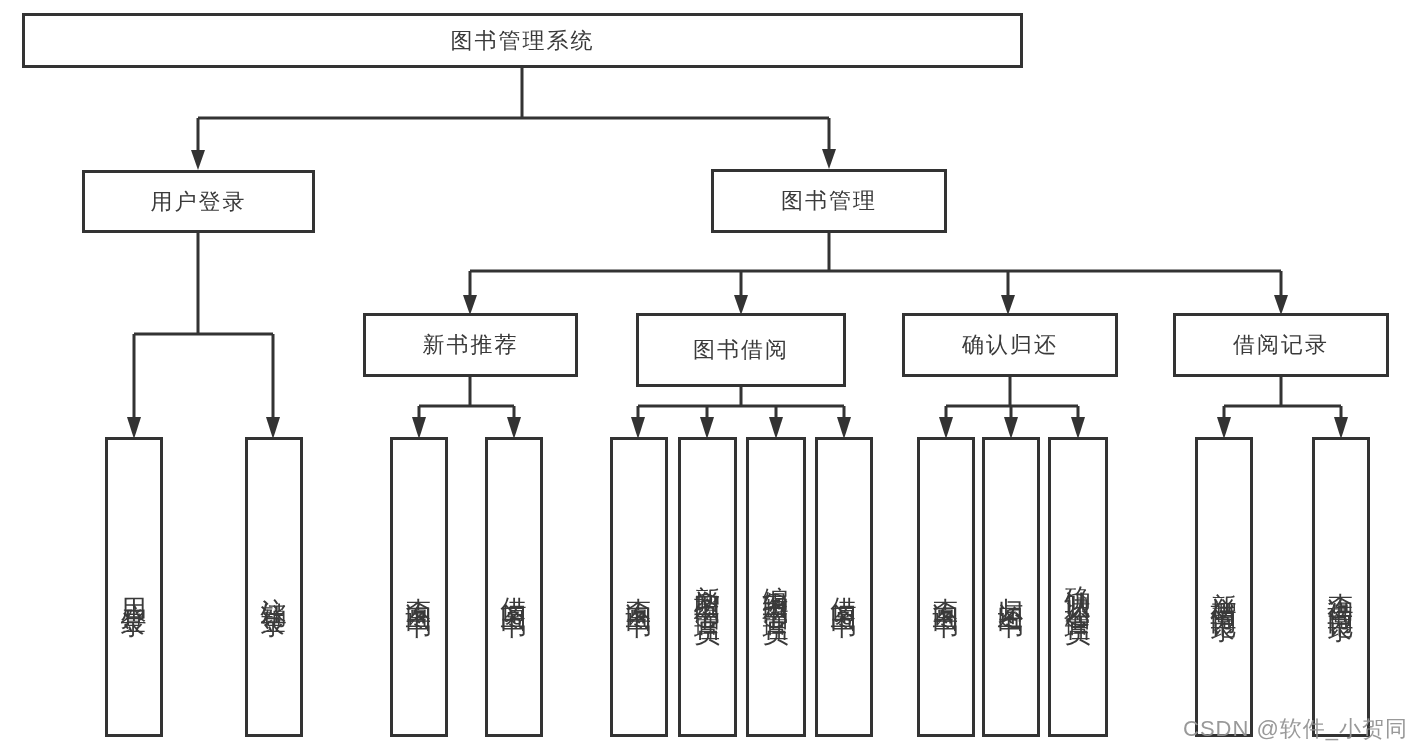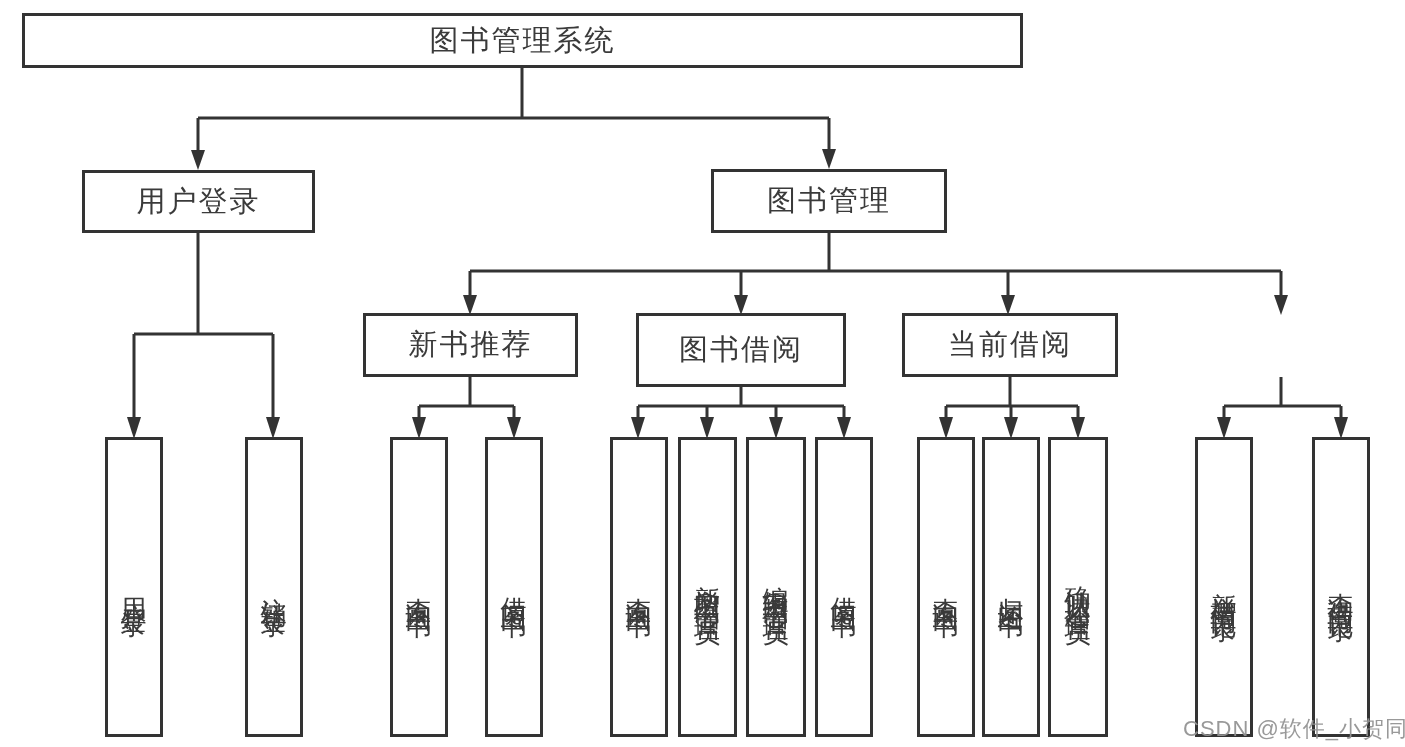--- a/index.html
+++ b/index.html
@@ -8,21 +8,21 @@
     font-family:"Liberation Sans","DejaVu Sans",sans-serif; overflow:hidden;
   }
   .wires { position:absolute; left:0; top:0; width:1405px; height:747px; }
   .wire  { stroke:#333333; stroke-width:3; fill:none; }
   .ah    { fill:#333333; }
   .node {
     position:absolute; box-sizing:border-box; border:3px solid #333333;
     background:#ffffff; display:flex; align-items:center; justify-content:center;
     color:#3a3a3a;
   }
-  .hnode { font-size:29px; letter-spacing:2px; }
+  .hnode { font-size:22px; letter-spacing:2px; }
   .leaf span {
     writing-mode:vertical-rl; text-orientation:mixed;
     font-size:26px; line-height:1; letter-spacing:5px; color:#3a3a3a;
   }
   .watermark {
     position:absolute; left:1183px; top:714px; font-size:22px;
     color:rgba(148,148,148,0.95); letter-spacing:1px; white-space:nowrap;
   }
 </style>
 </head>
@@ -77,21 +77,24 @@
     <span>图书管理</span>
   </div>
 
   <div class="node hnode" style="left:363px; top:313px; width:215px; height:64px;">
     <span>新书推荐</span>
   </div>
   <div class="node hnode" style="left:636px; top:313px; width:210px; height:74px;">
     <span>图书借阅</span>
   </div>
   <div class="node hnode" style="left:902px; top:313px; width:216px; height:64px;">
-    <span>当前借阅</span>
+    <span>确认归还</span>
+  </div>
+  <div class="node hnode" style="left:1173px; top:313px; width:216px; height:64px;">
+    <span>借阅记录</span>
   </div>
 
   <div class="node leaf" style="left:105px; top:437px; width:58px; height:300px;">
     <span>用户登录</span>
   </div>
   <div class="node leaf" style="left:245px; top:437px; width:58px; height:300px;">
     <span>注销登录</span>
   </div>
 
   <div class="node leaf" style="left:390px; top:437px; width:58px; height:300px;">

